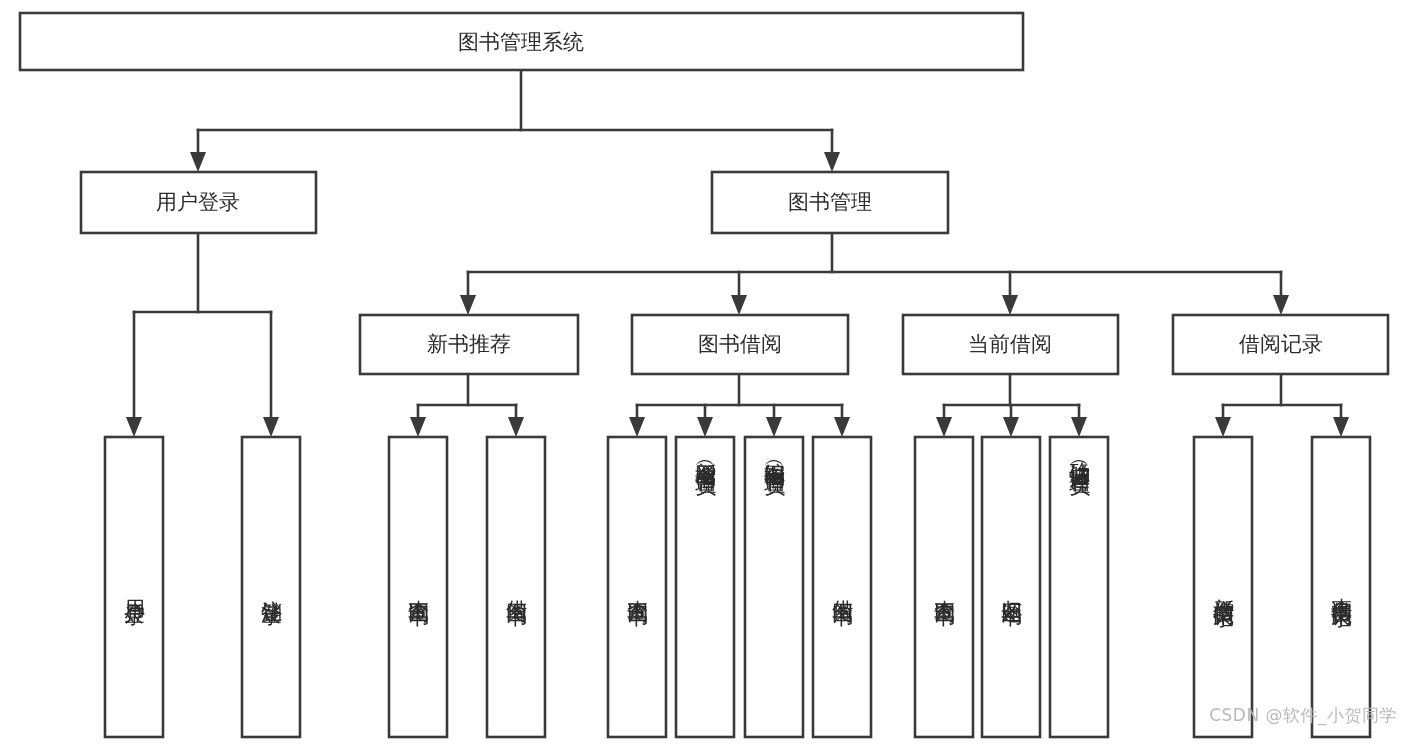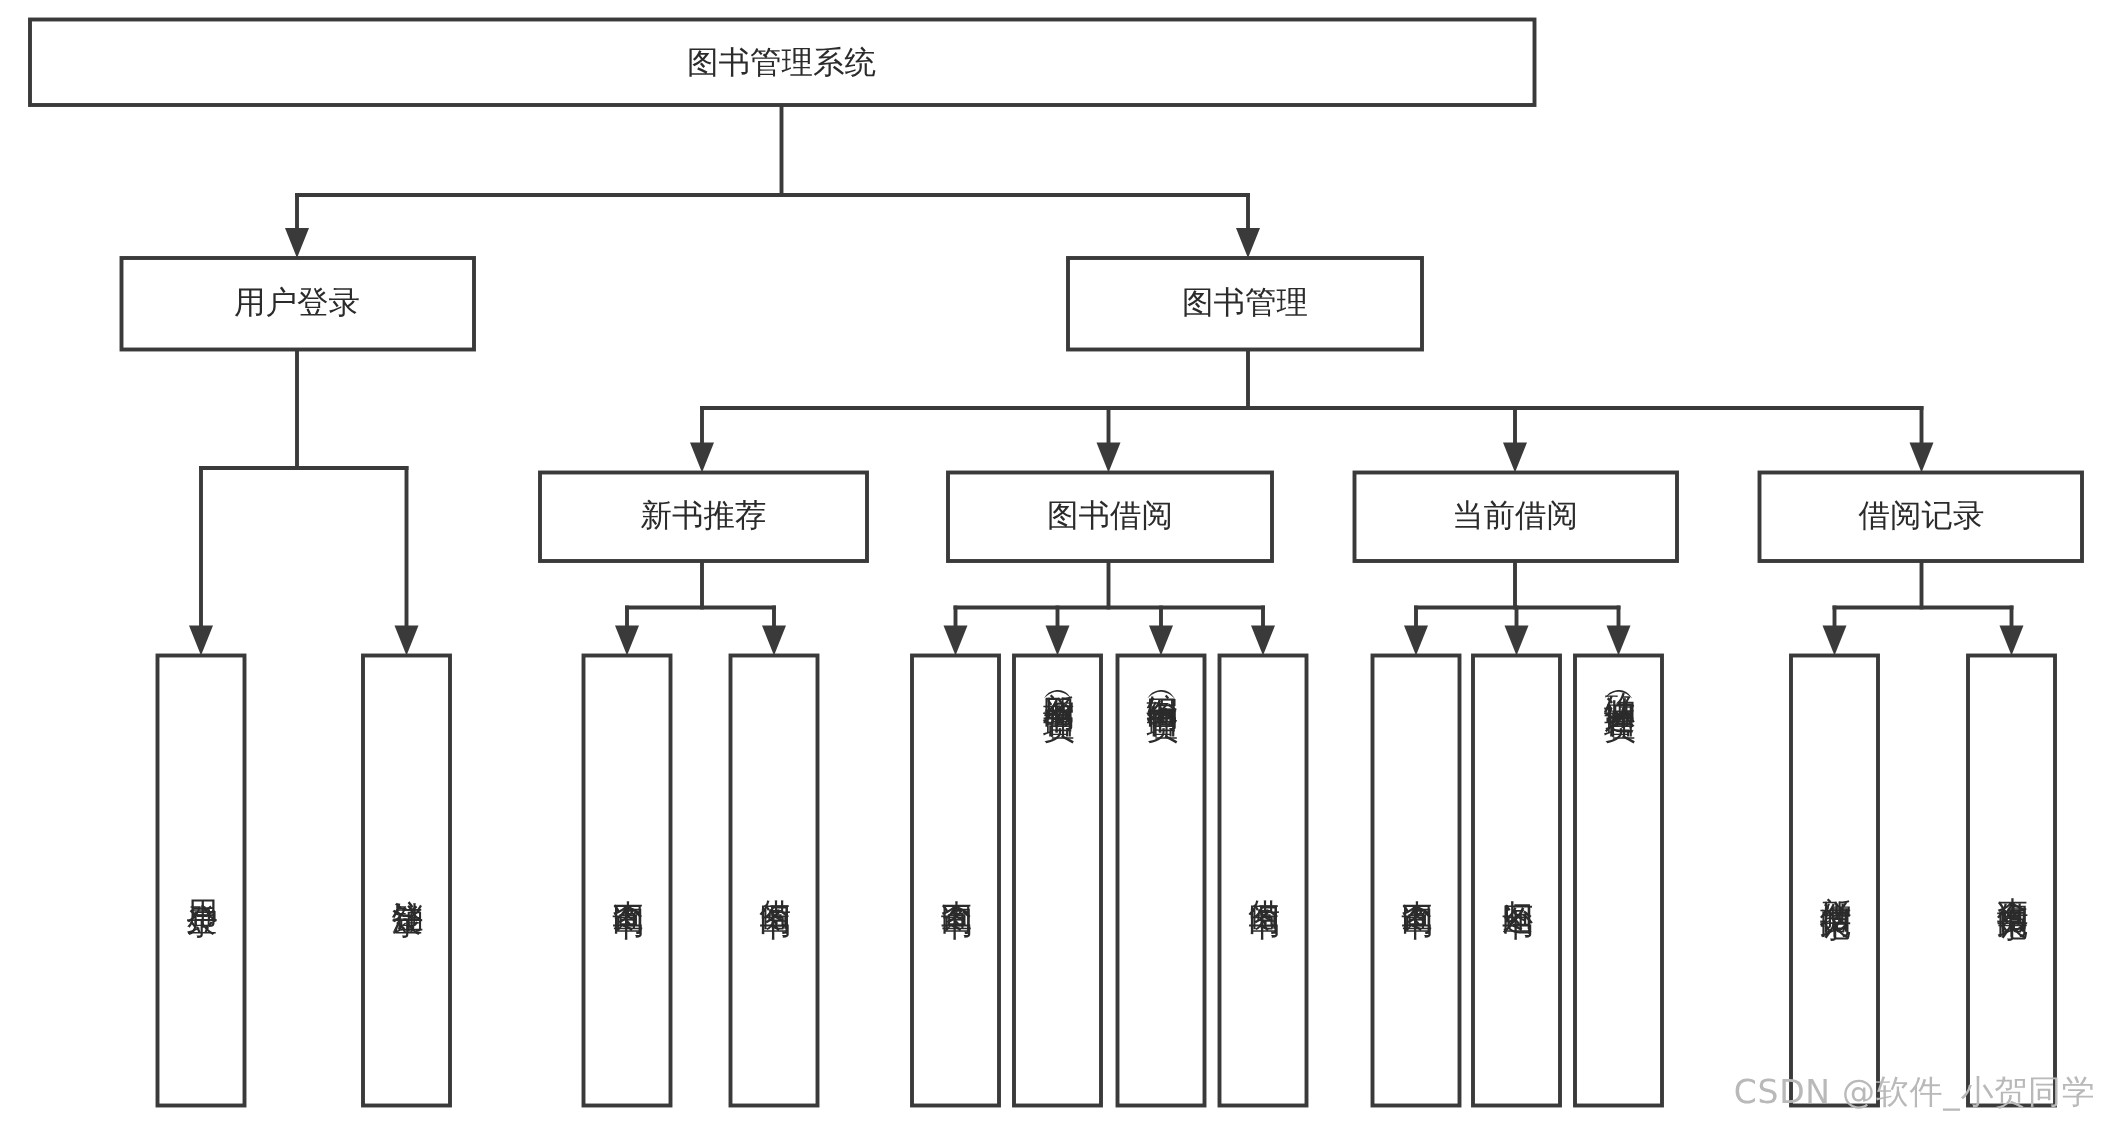--- a/index.html
+++ b/index.html
@@ -22,22 +22,22 @@
     display:flex;align-items:center;justify-content:center;
     writing-mode:vertical-rl;
     text-orientation:upright;
     font-size:21px;line-height:1.12;
     color:#2b2b2b;
     letter-spacing:2px;
     white-space:nowrap;
     pointer-events:none;
   }
   .watermark{
-    position:absolute;right:8px;bottom:4px;
-    font-size:22px;color:#b9b9b9;
+    position:absolute;right:8px;bottom:20px;
+    font-size:17px;color:#b9b9b9;
     letter-spacing:0.5px;
     white-space:nowrap;
   }
 </style>
 </head>
 <body>
 
 <svg id="canvas" viewBox="0 0 1405 747">
 
   <path class="link" d="M521,70 L521,130"></path>

